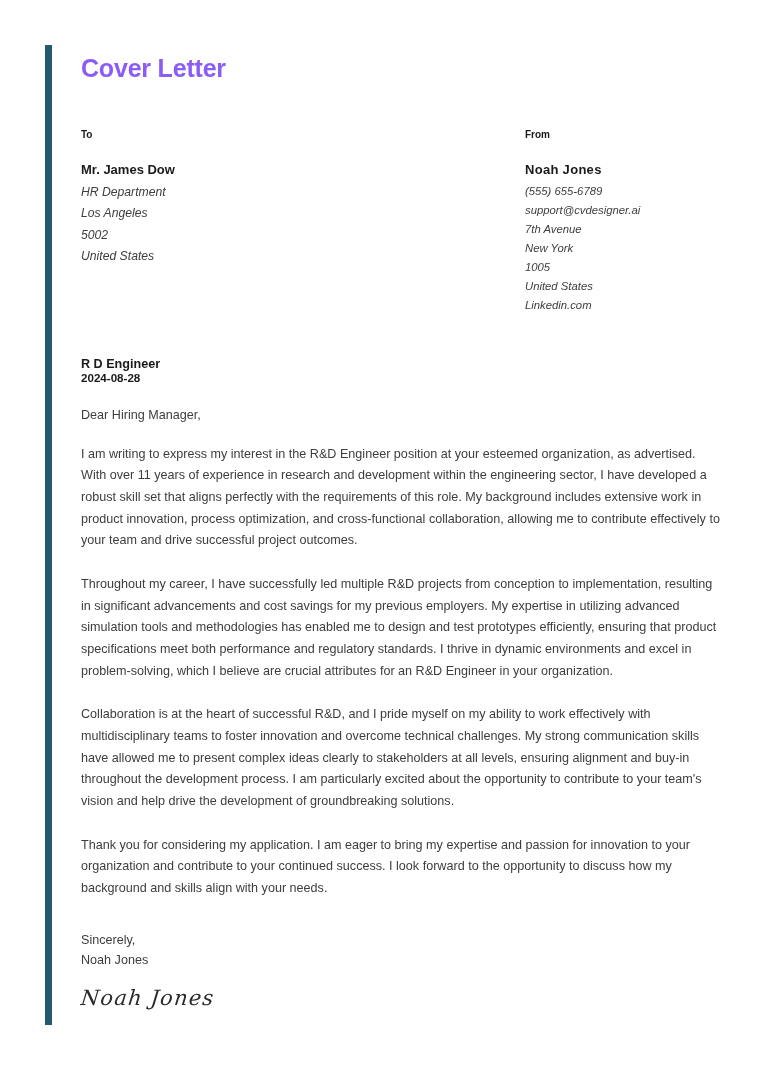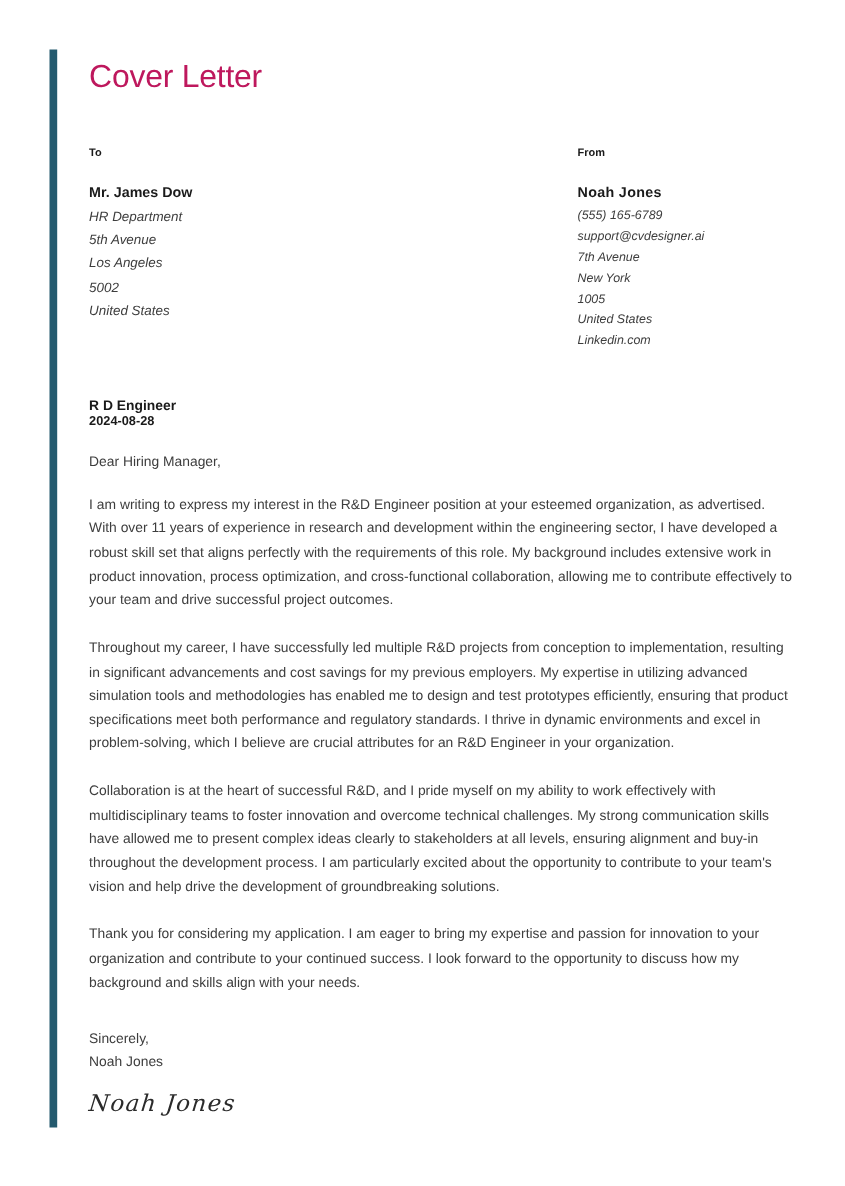--- a/index.html
+++ b/index.html
@@ -32,23 +32,23 @@
   }
 
   .content {
     position: absolute;
     left: 81px;
     top: 45px;
     width: 640px;
   }
 
   .doc-title {
-    font-size: 29px;
-    font-weight: normal;
-    color: #be185d;
+    font-size: 25px;
+    font-weight: bold;
+    color: #8b5cf6;
     letter-spacing: -0.2px;
     margin: 0;
     padding-top: 8px;
     line-height: 1.2;
   }
 
   .address-row {
     display: flex;
     margin-top: 46px;
   }
@@ -143,30 +143,29 @@
   <div class="content">
 
     <h1 class="doc-title">Cover Letter</h1>
 
     <div class="address-row">
 
       <div class="address-col-to">
         <div class="block-label">To</div>
         <div class="person-name">Mr. James Dow</div>
         <div class="addr-line">HR Department</div>
-        <div class="addr-line">5th Avenue</div>
         <div class="addr-line">Los Angeles</div>
         <div class="addr-line">5002</div>
         <div class="addr-line">United States</div>
       </div>
 
       <div class="address-col-from">
         <div class="block-label">From</div>
         <div class="person-name sender">Noah Jones</div>
-        <div class="addr-line small">(555) 165-6789</div>
+        <div class="addr-line small">(555) 655-6789</div>
         <div class="addr-line small">support@cvdesigner.ai</div>
         <div class="addr-line small">7th Avenue</div>
         <div class="addr-line small">New York</div>
         <div class="addr-line small">1005</div>
         <div class="addr-line small">United States</div>
         <div class="addr-line small">Linkedin.com</div>
       </div>
 
     </div>
 

